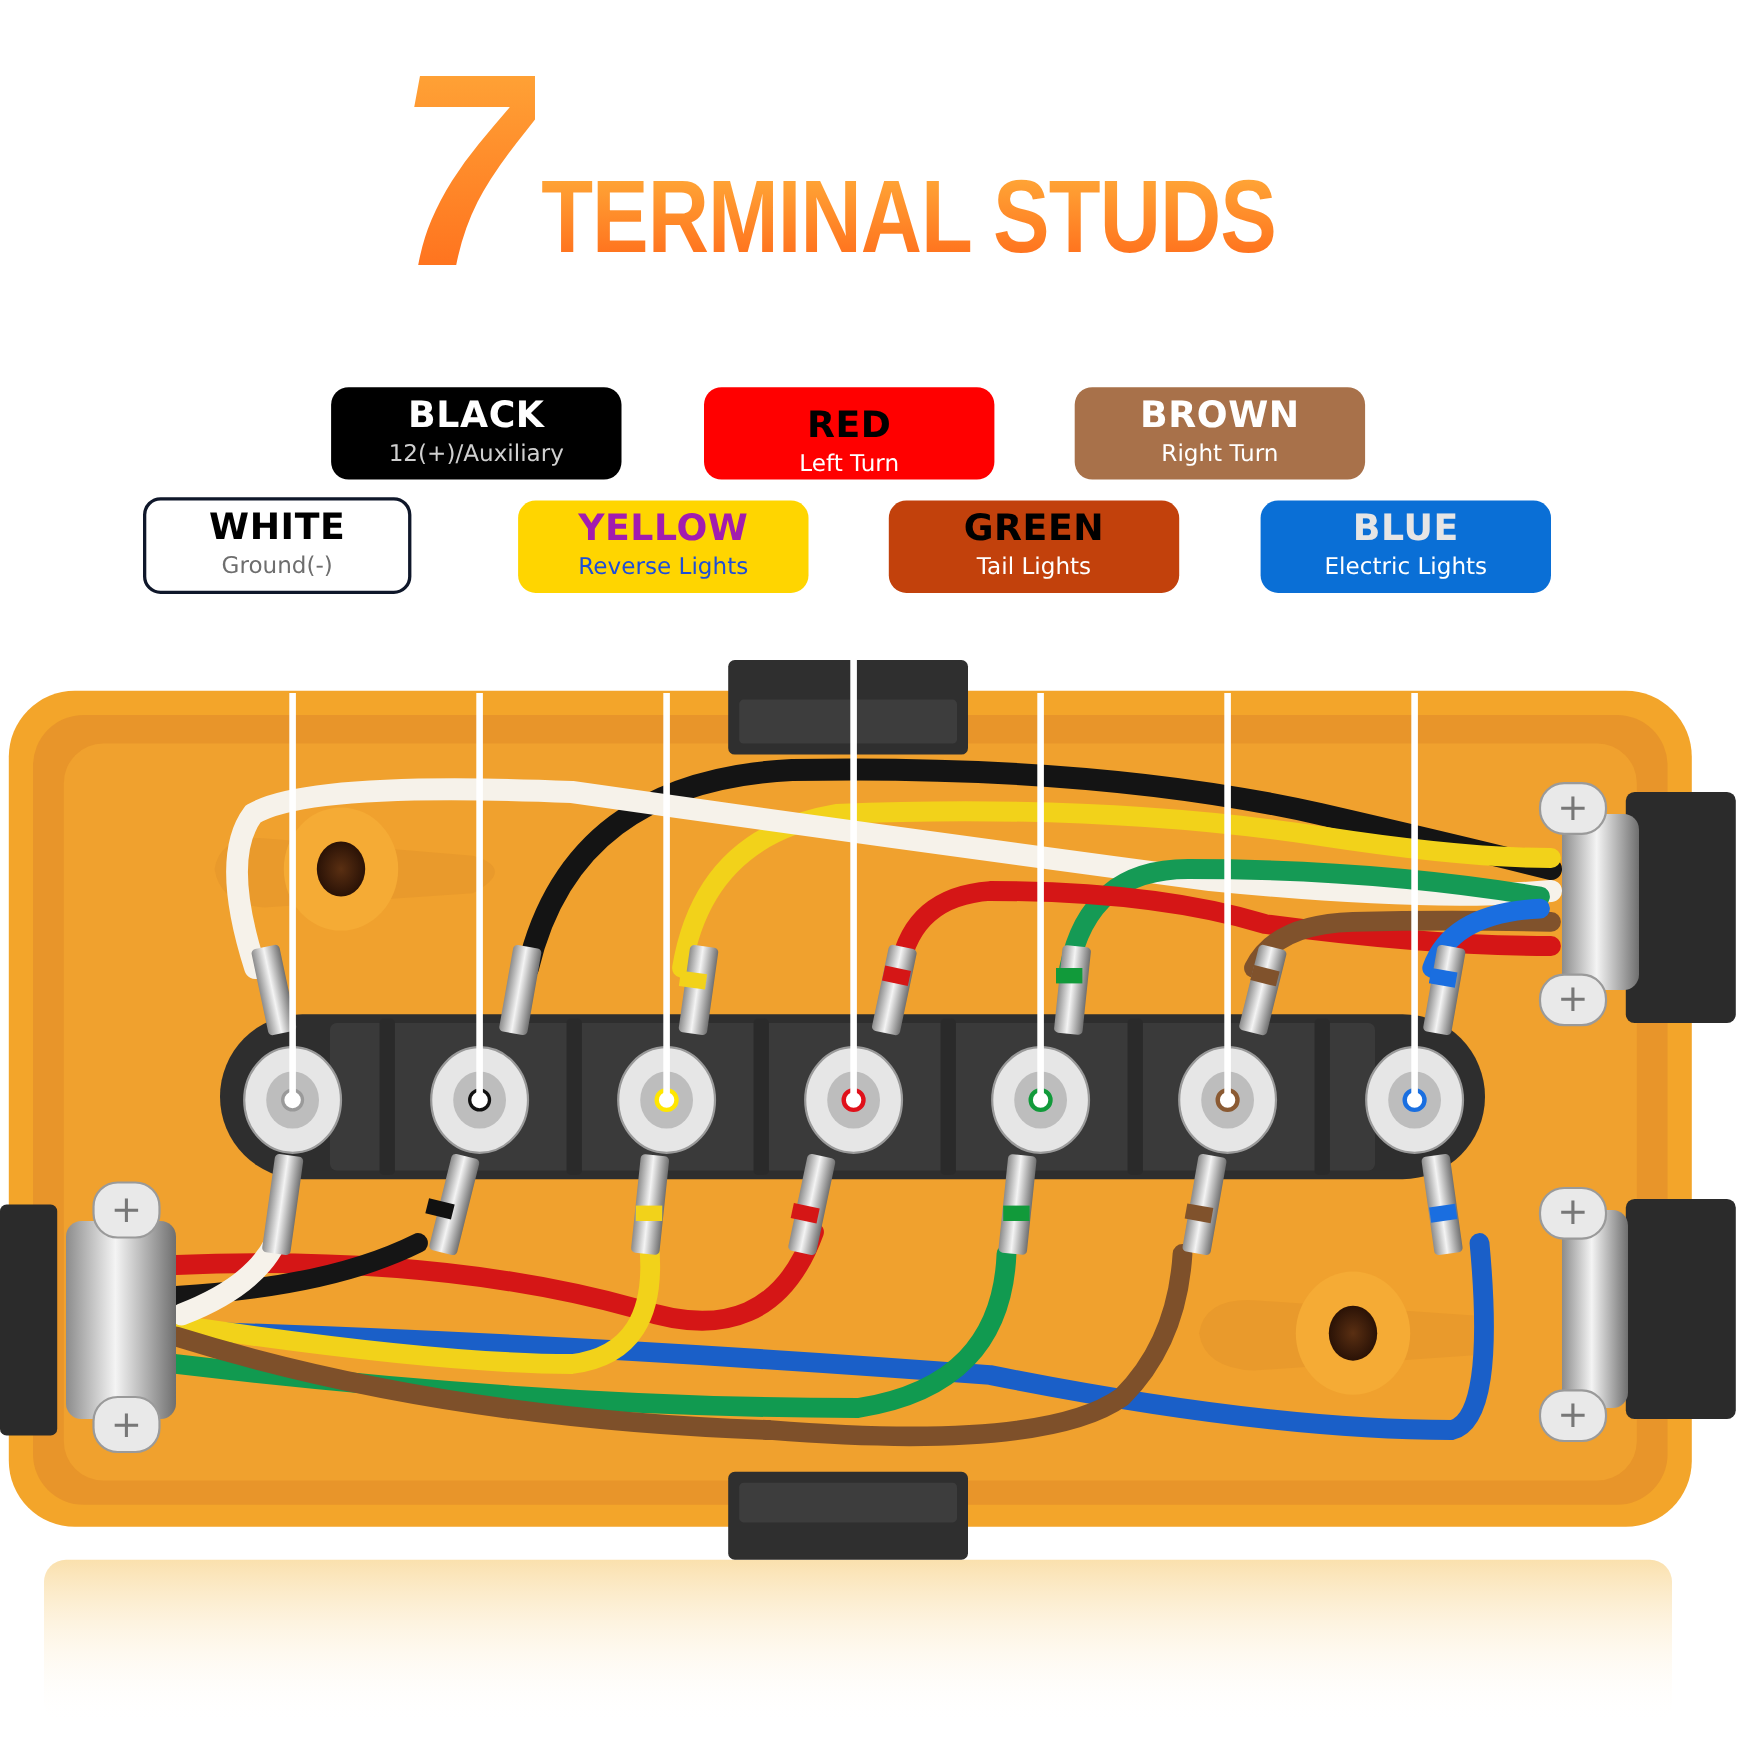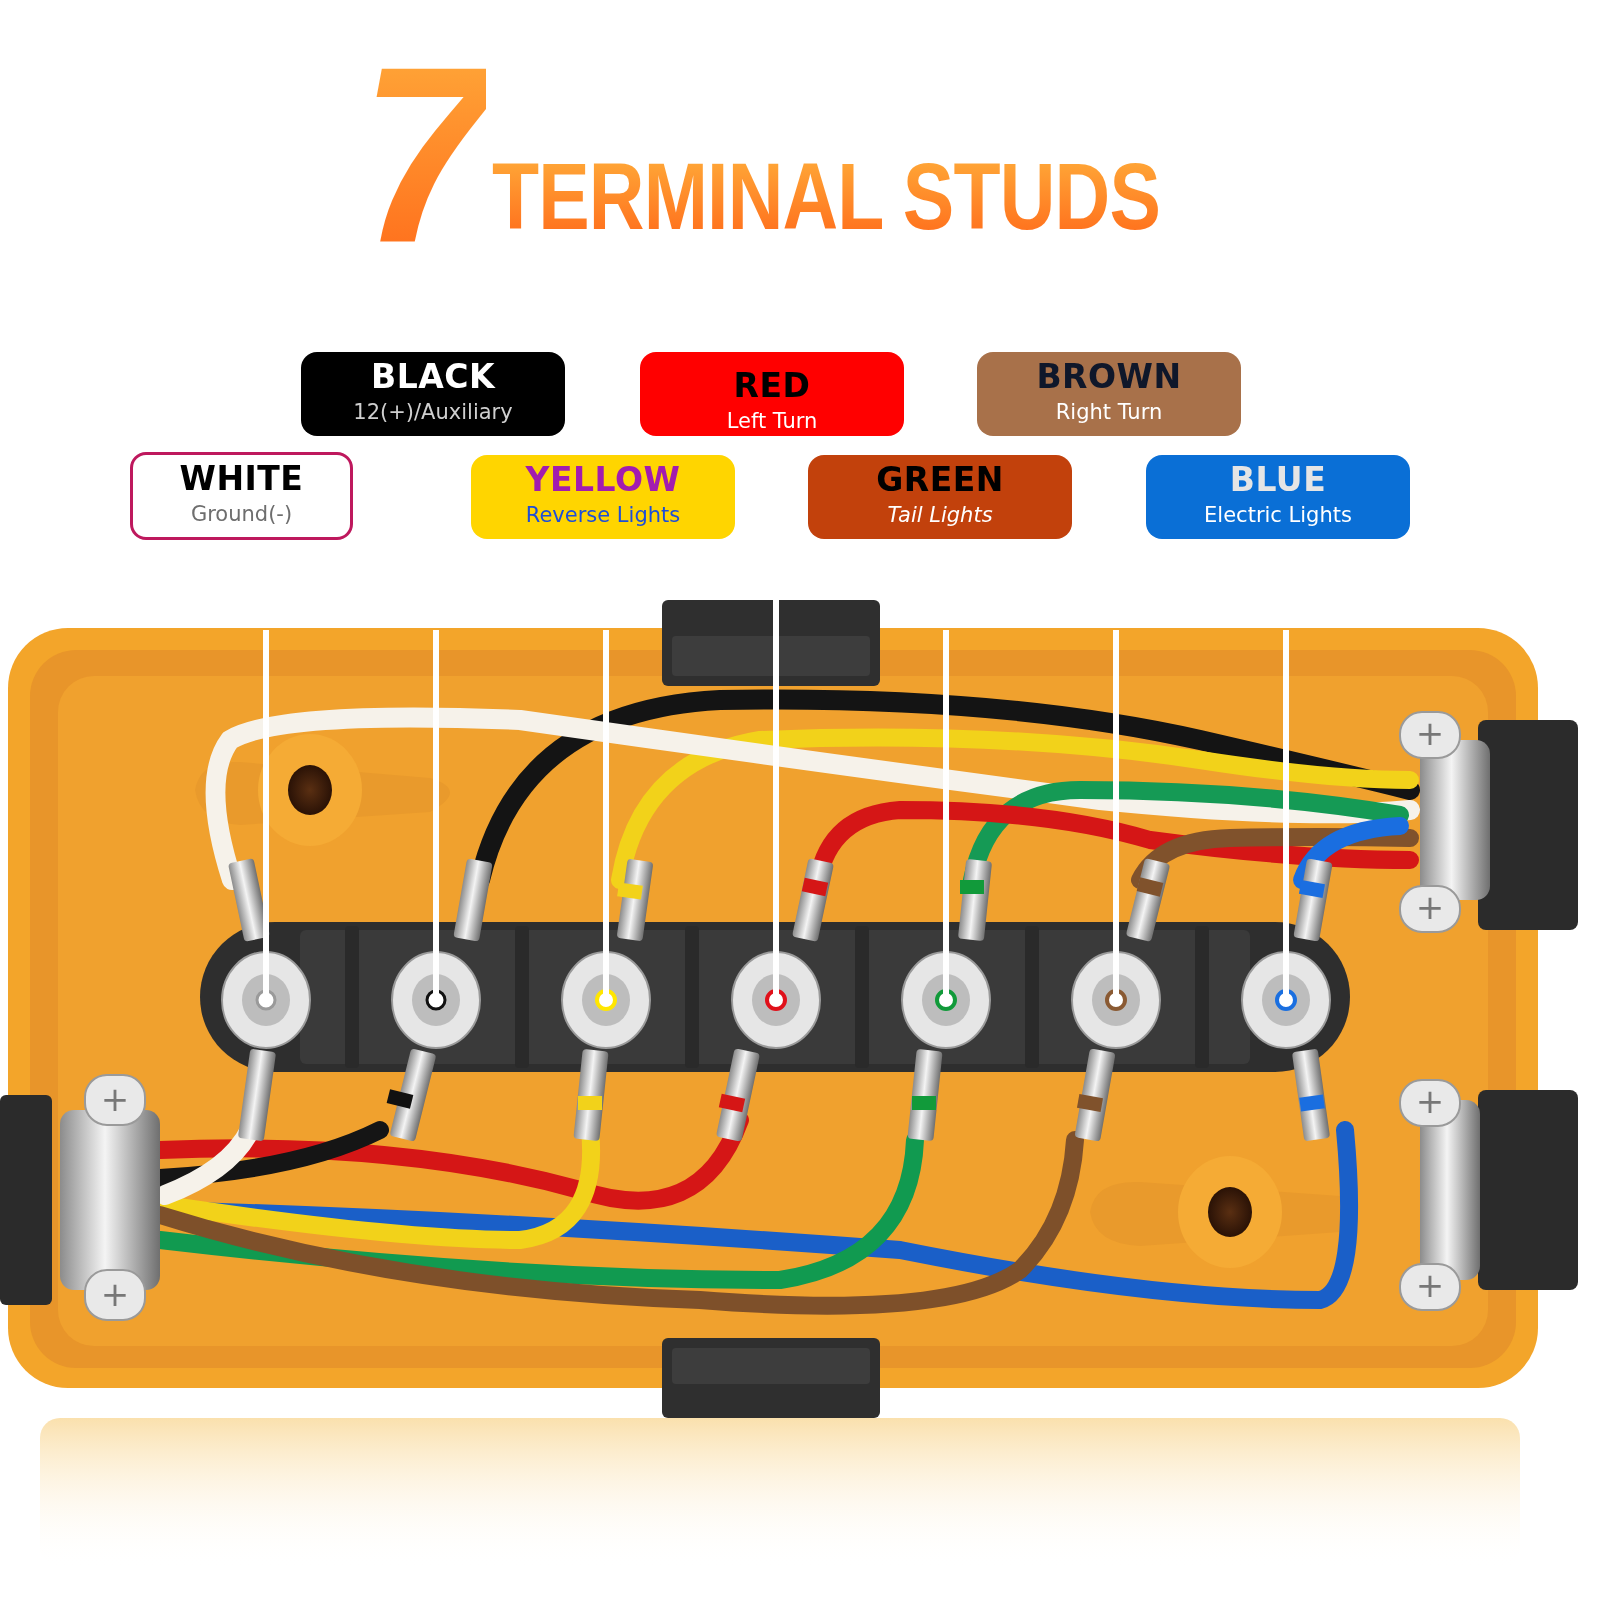--- a/index.html
+++ b/index.html
@@ -48,35 +48,35 @@
 <div>
   <div class="badge" style="left:301px; top:352px; background:#000;">
     <div class="name" style="color:#fff;">BLACK</div>
     <div class="func" style="color:#cfcfcf;">12(+)/Auxiliary</div>
   </div>
   <div class="badge" style="left:640px; top:352px; background:#ff0000;">
     <div class="name" style="color:#000;margin-top:18px;">RED</div>
     <div class="func" style="color:#fff;">Left Turn</div>
   </div>
   <div class="badge" style="left:977px; top:352px; background:#a8714a;">
-    <div class="name" style="color:#0f172a;">BROWN</div>
+    <div class="name" style="color:#ffffff;">BROWN</div>
     <div class="func" style="color:#fff;">Right Turn</div>
   </div>
 
-  <div class="badge" style="left:130px; top:452px; width:223px; height:88px; background:#fff; border:3px solid #be185d;">
+  <div class="badge" style="left:130px; top:452px; width:244px; height:88px; background:#fff; border:3px solid #0f172a;">
     <div class="name" style="color:#000;">WHITE</div>
     <div class="func" style="color:#6e6e6e;">Ground(-)</div>
   </div>
   <div class="badge" style="left:471px; top:455px; background:#ffd500;">
     <div class="name" style="color:#a21caf;">YELLOW</div>
     <div class="func" style="color:#1d4ed8;">Reverse Lights</div>
   </div>
   <div class="badge" style="left:808px; top:455px; background:#c2410c;">
     <div class="name" style="color:#000;">GREEN</div>
-    <div class="func" style="color:#fff;font-style:italic;">Tail Lights</div>
+    <div class="func" style="color:#fff;">Tail Lights</div>
   </div>
   <div class="badge" style="left:1146px; top:455px; background:#0a6fd6;">
     <div class="name" style="color:#e5e5e5;">BLUE</div>
     <div class="func" style="color:#fff;">Electric Lights</div>
   </div>
 </div>
 
 <div class="box-wrap">
 <svg width="1600" height="1020" viewBox="0 580 1600 1020" xmlns="http://www.w3.org/2000/svg">
   <defs>

